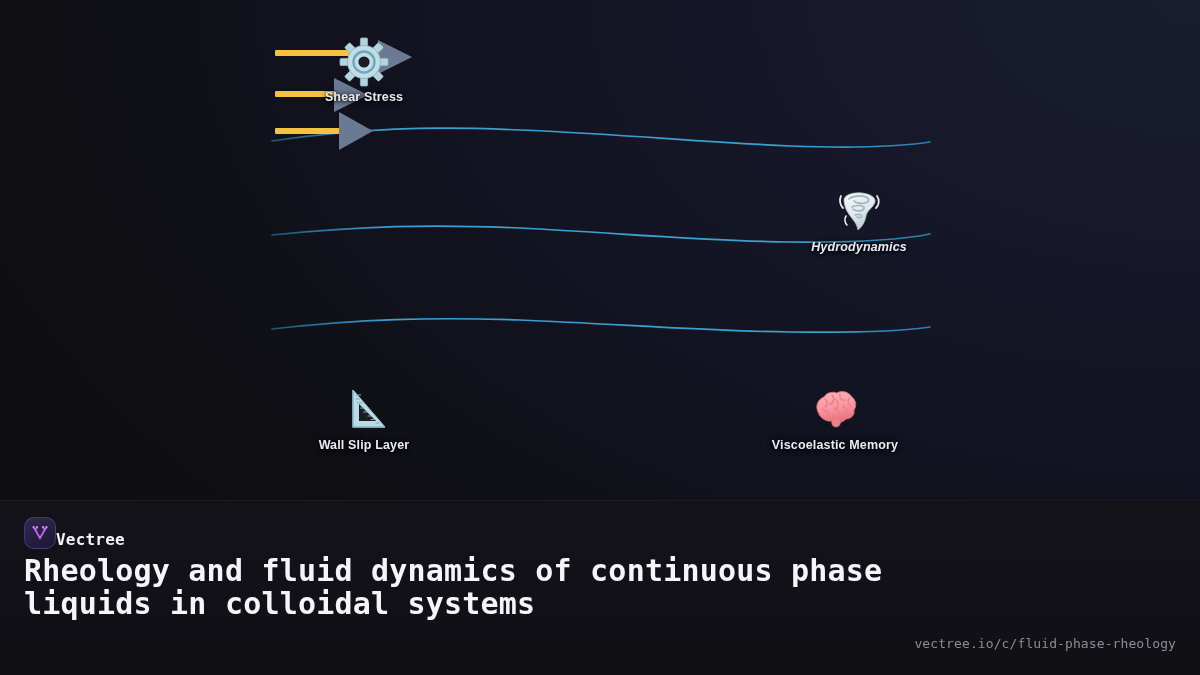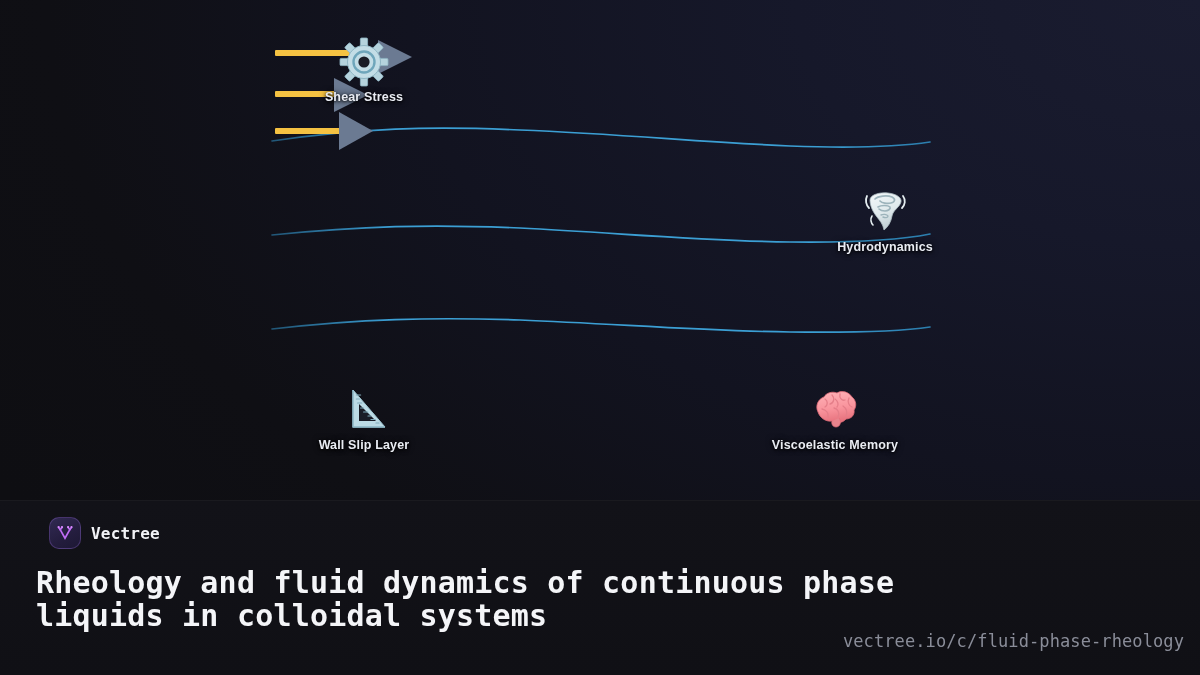--- a/index.html
+++ b/index.html
@@ -77,23 +77,21 @@
     height: 175px;
     background: linear-gradient(180deg, #121218 0%, #101015 100%);
     border-top: 1px solid rgba(255,255,255,0.045);
     box-sizing: border-box;
   }
   .brand {
     position: absolute;
     left: 24px;
     top: 16px;
     display: flex;
-    align-items: center;
-    gap: 10px;
-    margin-left: 25px;
+    align-items: flex-end;
   }
   .brand-mark {
     width: 32px;
     height: 32px;
     border-radius: 10px;
     background: linear-gradient(150deg, #312a52 0%, #241d3e 60%, #1d1834 100%);
     border: 1px solid rgba(168,120,240,0.28);
     display: flex;
     align-items: center;
     justify-content: center;
@@ -110,28 +108,28 @@
     position: absolute;
     left: 24px;
     top: 54px;
     width: 930px;
     font-family: "DejaVu Sans Mono", "Liberation Mono", monospace;
     font-size: 30px;
     line-height: 32.5px;
     font-weight: 700;
     color: #f4f5f8;
     letter-spacing: 0.2px;
-    margin: 12px;
+    margin: 0;
   }
   .url {
     position: absolute;
-    right: 16px;
+    right: 24px;
     bottom: 24px;
     font-family: "DejaVu Sans Mono", "Liberation Mono", monospace;
-    font-size: 17px;
+    font-size: 13px;
     color: #8a8d99;
     letter-spacing: 0.1px;
   }
 </style>
 </head>
 <body>
 
 <div class="canvas">
 
   <div class="stage">
@@ -183,21 +181,21 @@
             <circle cx="0" cy="0" r="16.5" fill="#c3dde6" stroke="#8fb6c4" stroke-width="1"></circle>
             <circle cx="0" cy="0" r="10.5" fill="none" stroke="#6fa6bb" stroke-width="2.4"></circle>
             <circle cx="0" cy="0" r="5.6" fill="#1a1c26"></circle>
           </g>
         </svg>
       </span>
       <span class="label">Shear Stress</span>
     </div>
 
 
-    <div class="node" style="left:885px; top:186px;">
+    <div class="node" style="left:859px; top:186px;font-style:italic;">
       <span class="glyph">
         <svg width="52" height="52" viewBox="0 0 52 52" xmlns="http://www.w3.org/2000/svg">
           <defs>
             <linearGradient id="tn" x1="0" y1="0" x2="0.4" y2="1">
               <stop offset="0%" stop-color="#f4f8fa"></stop>
               <stop offset="60%" stop-color="#dfe9ec"></stop>
               <stop offset="100%" stop-color="#c0cfd4"></stop>
             </linearGradient>
           </defs>
           <path d="M11,14 C11,9 20,6 29,7 C38,8 43,12 42,16 C41,21 34,24 33,30 C32,36 29,41 25,44 C24,38 21,35 18,31 C14,26 11,20 11,14 Z" fill="url(#tn)" stroke="#aebec4" stroke-width="0.8"></path>

